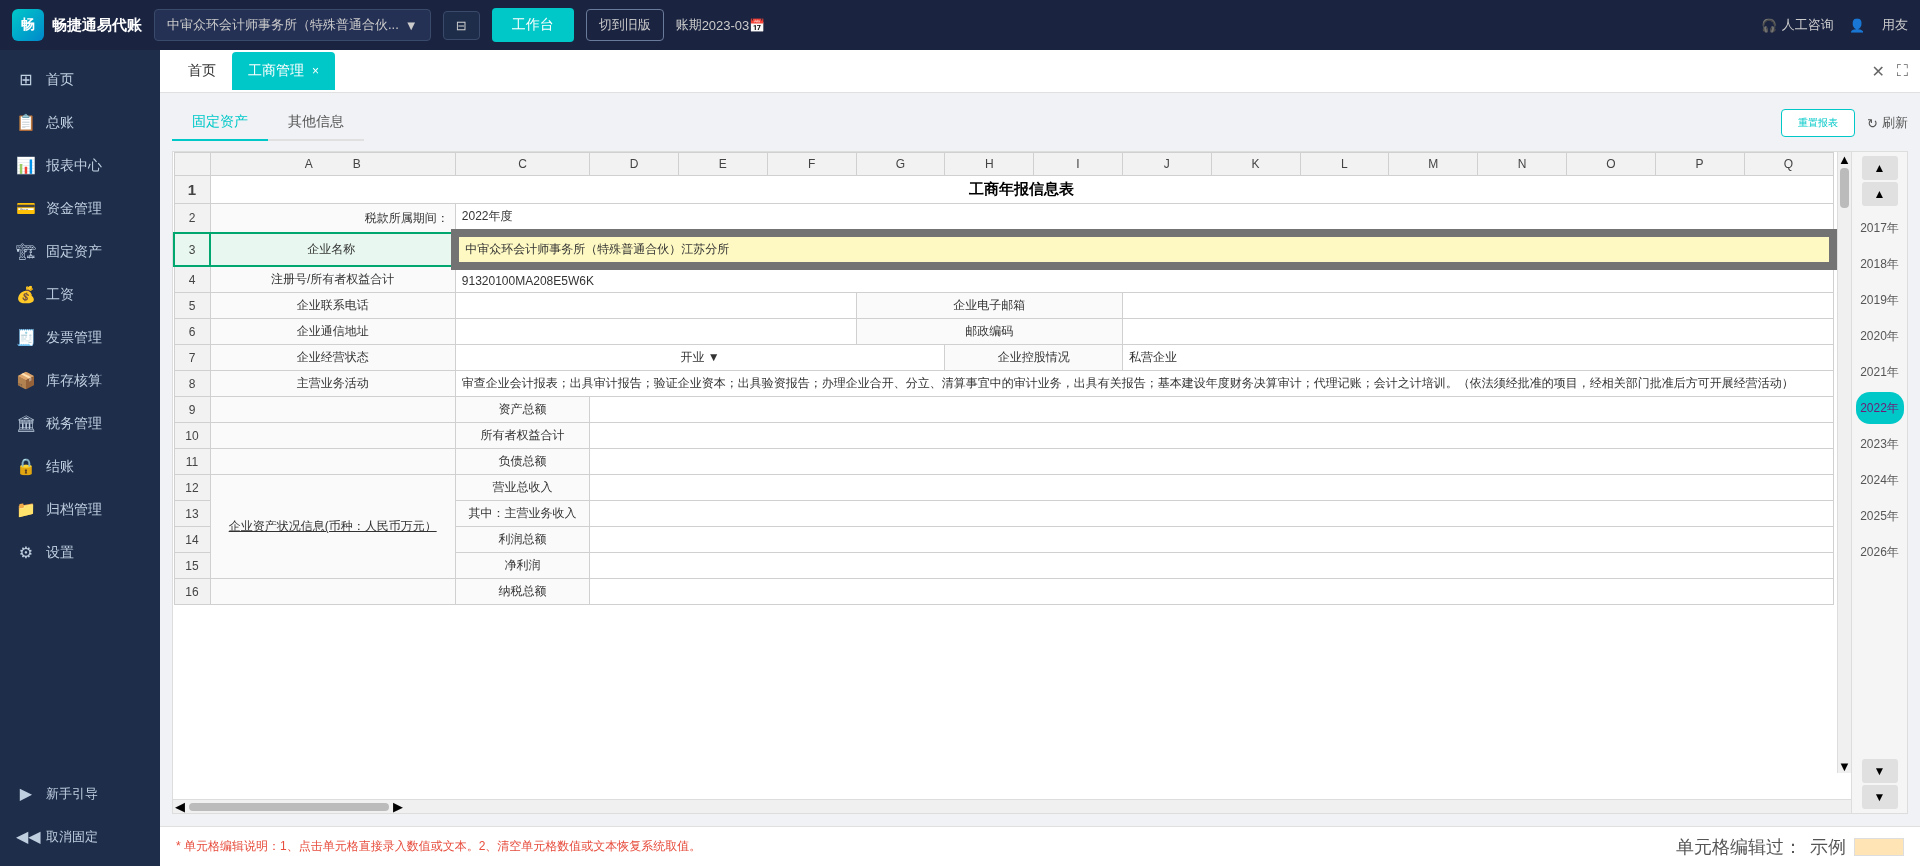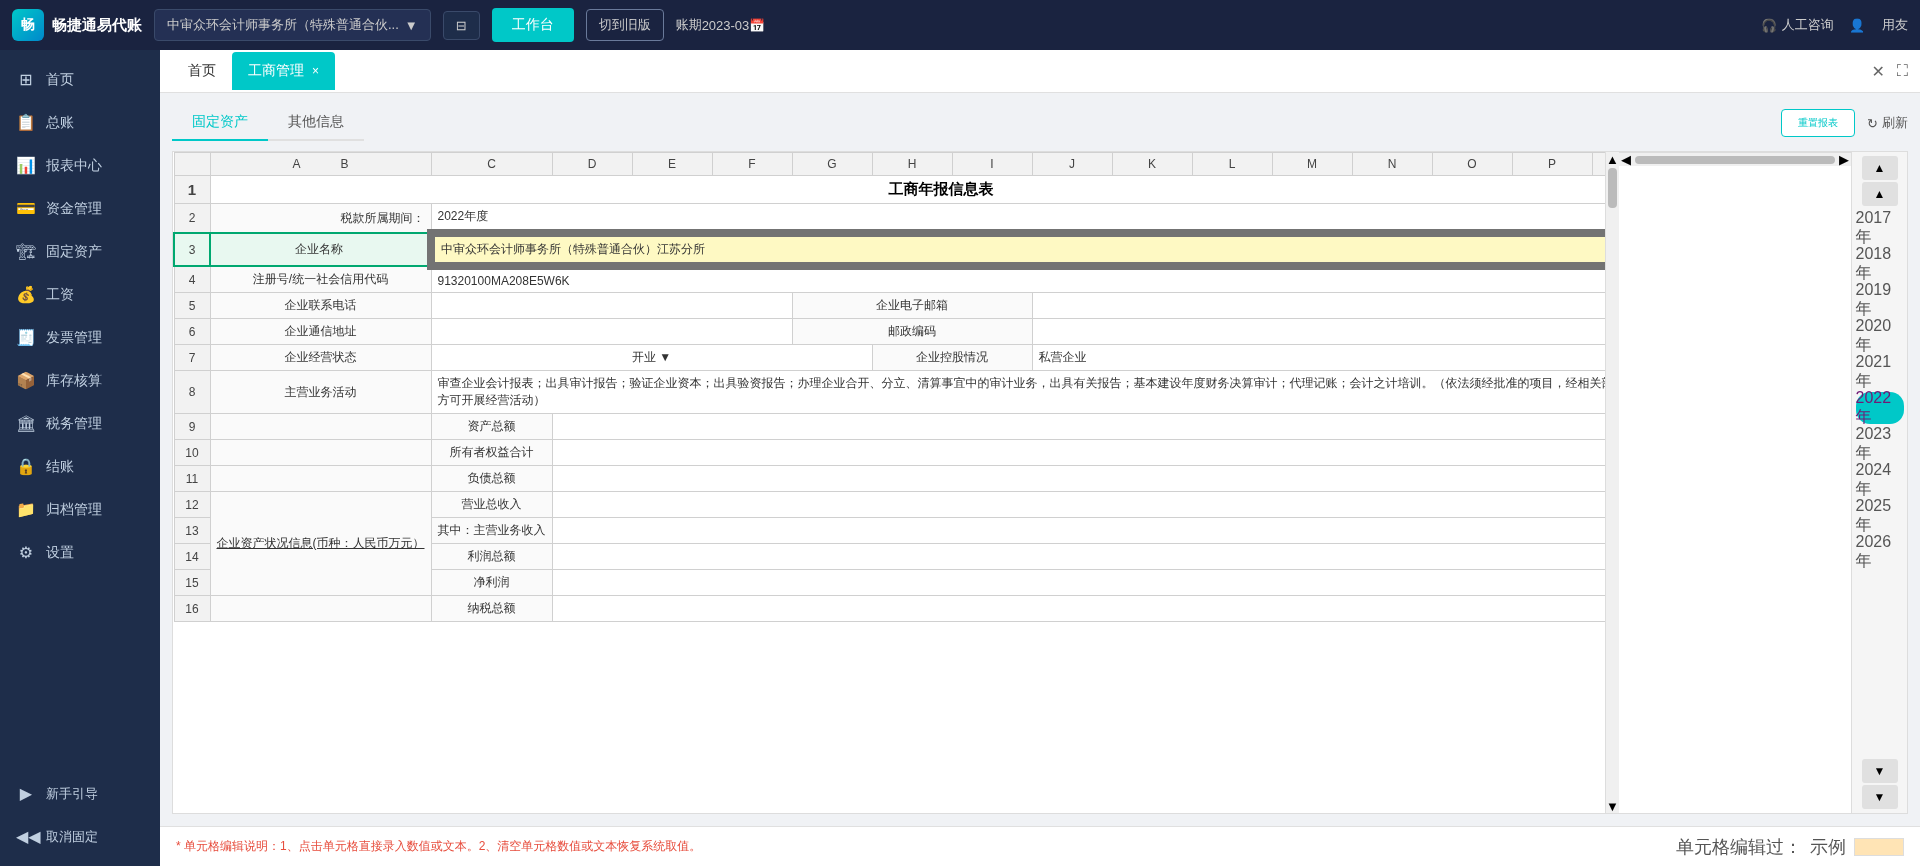--- a/index.html
+++ b/index.html
@@ -48,21 +48,21 @@
     .btn-reset { border: 1px solid #00c8c8; color: #00c8c8; background: #fff; padding: 6px 16px; border-radius: 4px; cursor: pointer; font-size: 10px; }
     .btn-refresh { color: #555; background: transparent; border: none; cursor: pointer; font-size: 13px; display: flex; align-items: center; gap: 4px; }
 
     
     .spreadsheet-wrapper { flex: 1; overflow: hidden; display: flex; border: 1px solid #ddd; background: #fff; }
 
     
     .year-panel { width: 56px; background: #f5f5f5; border-left: 1px solid #ddd; display: flex; flex-direction: column; align-items: center; overflow-y: auto; padding: 4px 0; }
     .year-panel .panel-top { display: flex; flex-direction: column; align-items: center; gap: 2px; margin-bottom: 4px; }
     .year-nav-btn { width: 36px; height: 24px; background: #e0e0e0; border: none; cursor: pointer; border-radius: 3px; font-size: 12px; display: flex; align-items: center; justify-content: center; }
-    .year-item { width: 48px; height: 32px; display: flex; align-items: center; justify-content: center; font-size: 16px; cursor: pointer; color: #555; border-radius: 3px; margin: 2px 0; }
+    .year-item { width: 48px; height: 32px; display: flex; align-items: center; justify-content: center; font-size: 12px; cursor: pointer; color: #555; border-radius: 3px; margin: 2px 0; }
     .year-item.active { background: #00c8c8; color: #701a75; border-radius: 14px; }
 
     
     table.spreadsheet { border-collapse: collapse; width: max-content; min-width: 100%; font-size: 12px; }
     table.spreadsheet th, table.spreadsheet td { border: 1px solid #d0d0d0; padding: 4px 6px; white-space: nowrap; }
     table.spreadsheet thead th { background: #f2f2f2; color: #444; text-align: center; font-weight: normal; min-width: 80px; position: sticky; top: 0; z-index: 2; }
     table.spreadsheet thead th.row-header { width: 36px; min-width: 36px; background: #f2f2f2; }
     table.spreadsheet td.row-num { background: #f2f2f2; text-align: center; color: #444; width: 36px; min-width: 36px; }
     table.spreadsheet td { background: #fff; }
     table.spreadsheet tr:nth-child(1) td { text-align: center; font-size: 15px; font-weight: bold; }
@@ -75,21 +75,21 @@
     .bottom-right { margin-left: auto; color: #555; font-size: 18px; display: flex; align-items: center; gap: 8px; }
     .sample-cell { display: inline-block; width: 50px; height: 18px; background: #ffe4b5; border: 1px solid #ddd; }
 
     
     .hscroll-bar { height: 14px; background: #f0f0f0; border-top: 1px solid #ddd; display: flex; align-items: center; padding: 0 2px; }
     .hscroll-thumb { height: 8px; width: 200px; background: #bbb; border-radius: 4px; }
 
     .scrollbar-v { width: 14px; background: #f0f0f0; border-left: 1px solid #ddd; display: flex; flex-direction: column; }
     .scrollbar-v-thumb { height: 40px; background: #bbb; border-radius: 4px; margin: 2px; }
 
-    .spreadsheet-container { flex: 1; display: flex; flex-direction: row; overflow: hidden; }
+    .spreadsheet-container { flex: 1; display: flex; flex-direction: column; overflow: hidden; gap: 26px; }
     .spreadsheet-main { flex: 1; display: flex; overflow: hidden; }
     .spreadsheet-scroll { flex: 1; overflow: auto; }
   </style>
 </head>
 <body>
 
 <div class="topbar">
   <div class="logo-area">
     <div class="logo-icon">畅</div>
     <span>畅捷通易代账</span>
@@ -250,21 +250,21 @@
                   </tr>
 
                   <tr style="background:#e8f8f0;">
                     <td class="row-num" style="background:#e8f8f0;border:2px solid #00a870;">3</td>
                     <td colspan="2" class="label-cell" style="background:#e8f8f0;border:2px solid #00a870;">企业名称</td>
                     <td colspan="15" class="value-cell" style="background:#fef9c3;border:8px solid #737373;margin-left:48px;">中审众环会计师事务所（特殊普通合伙）江苏分所</td>
                   </tr>
 
                   <tr>
                     <td class="row-num">4</td>
-                    <td colspan="2" class="label-cell">注册号/统一社会信用代码</td>
+                    <td colspan="2" class="label-cell">注册号/所有者权益合计</td>
                     <td colspan="15" class="value-cell">91320100MA208E5W6K</td>
                   </tr>
 
                   <tr>
                     <td class="row-num">5</td>
                     <td colspan="2" class="label-cell">企业联系电话</td>
                     <td colspan="4" class="value-cell"></td>
                     <td colspan="3" class="label-cell" style="text-align:center;">企业电子邮箱</td>
                     <td colspan="8" class="value-cell"></td>
                   </tr>

